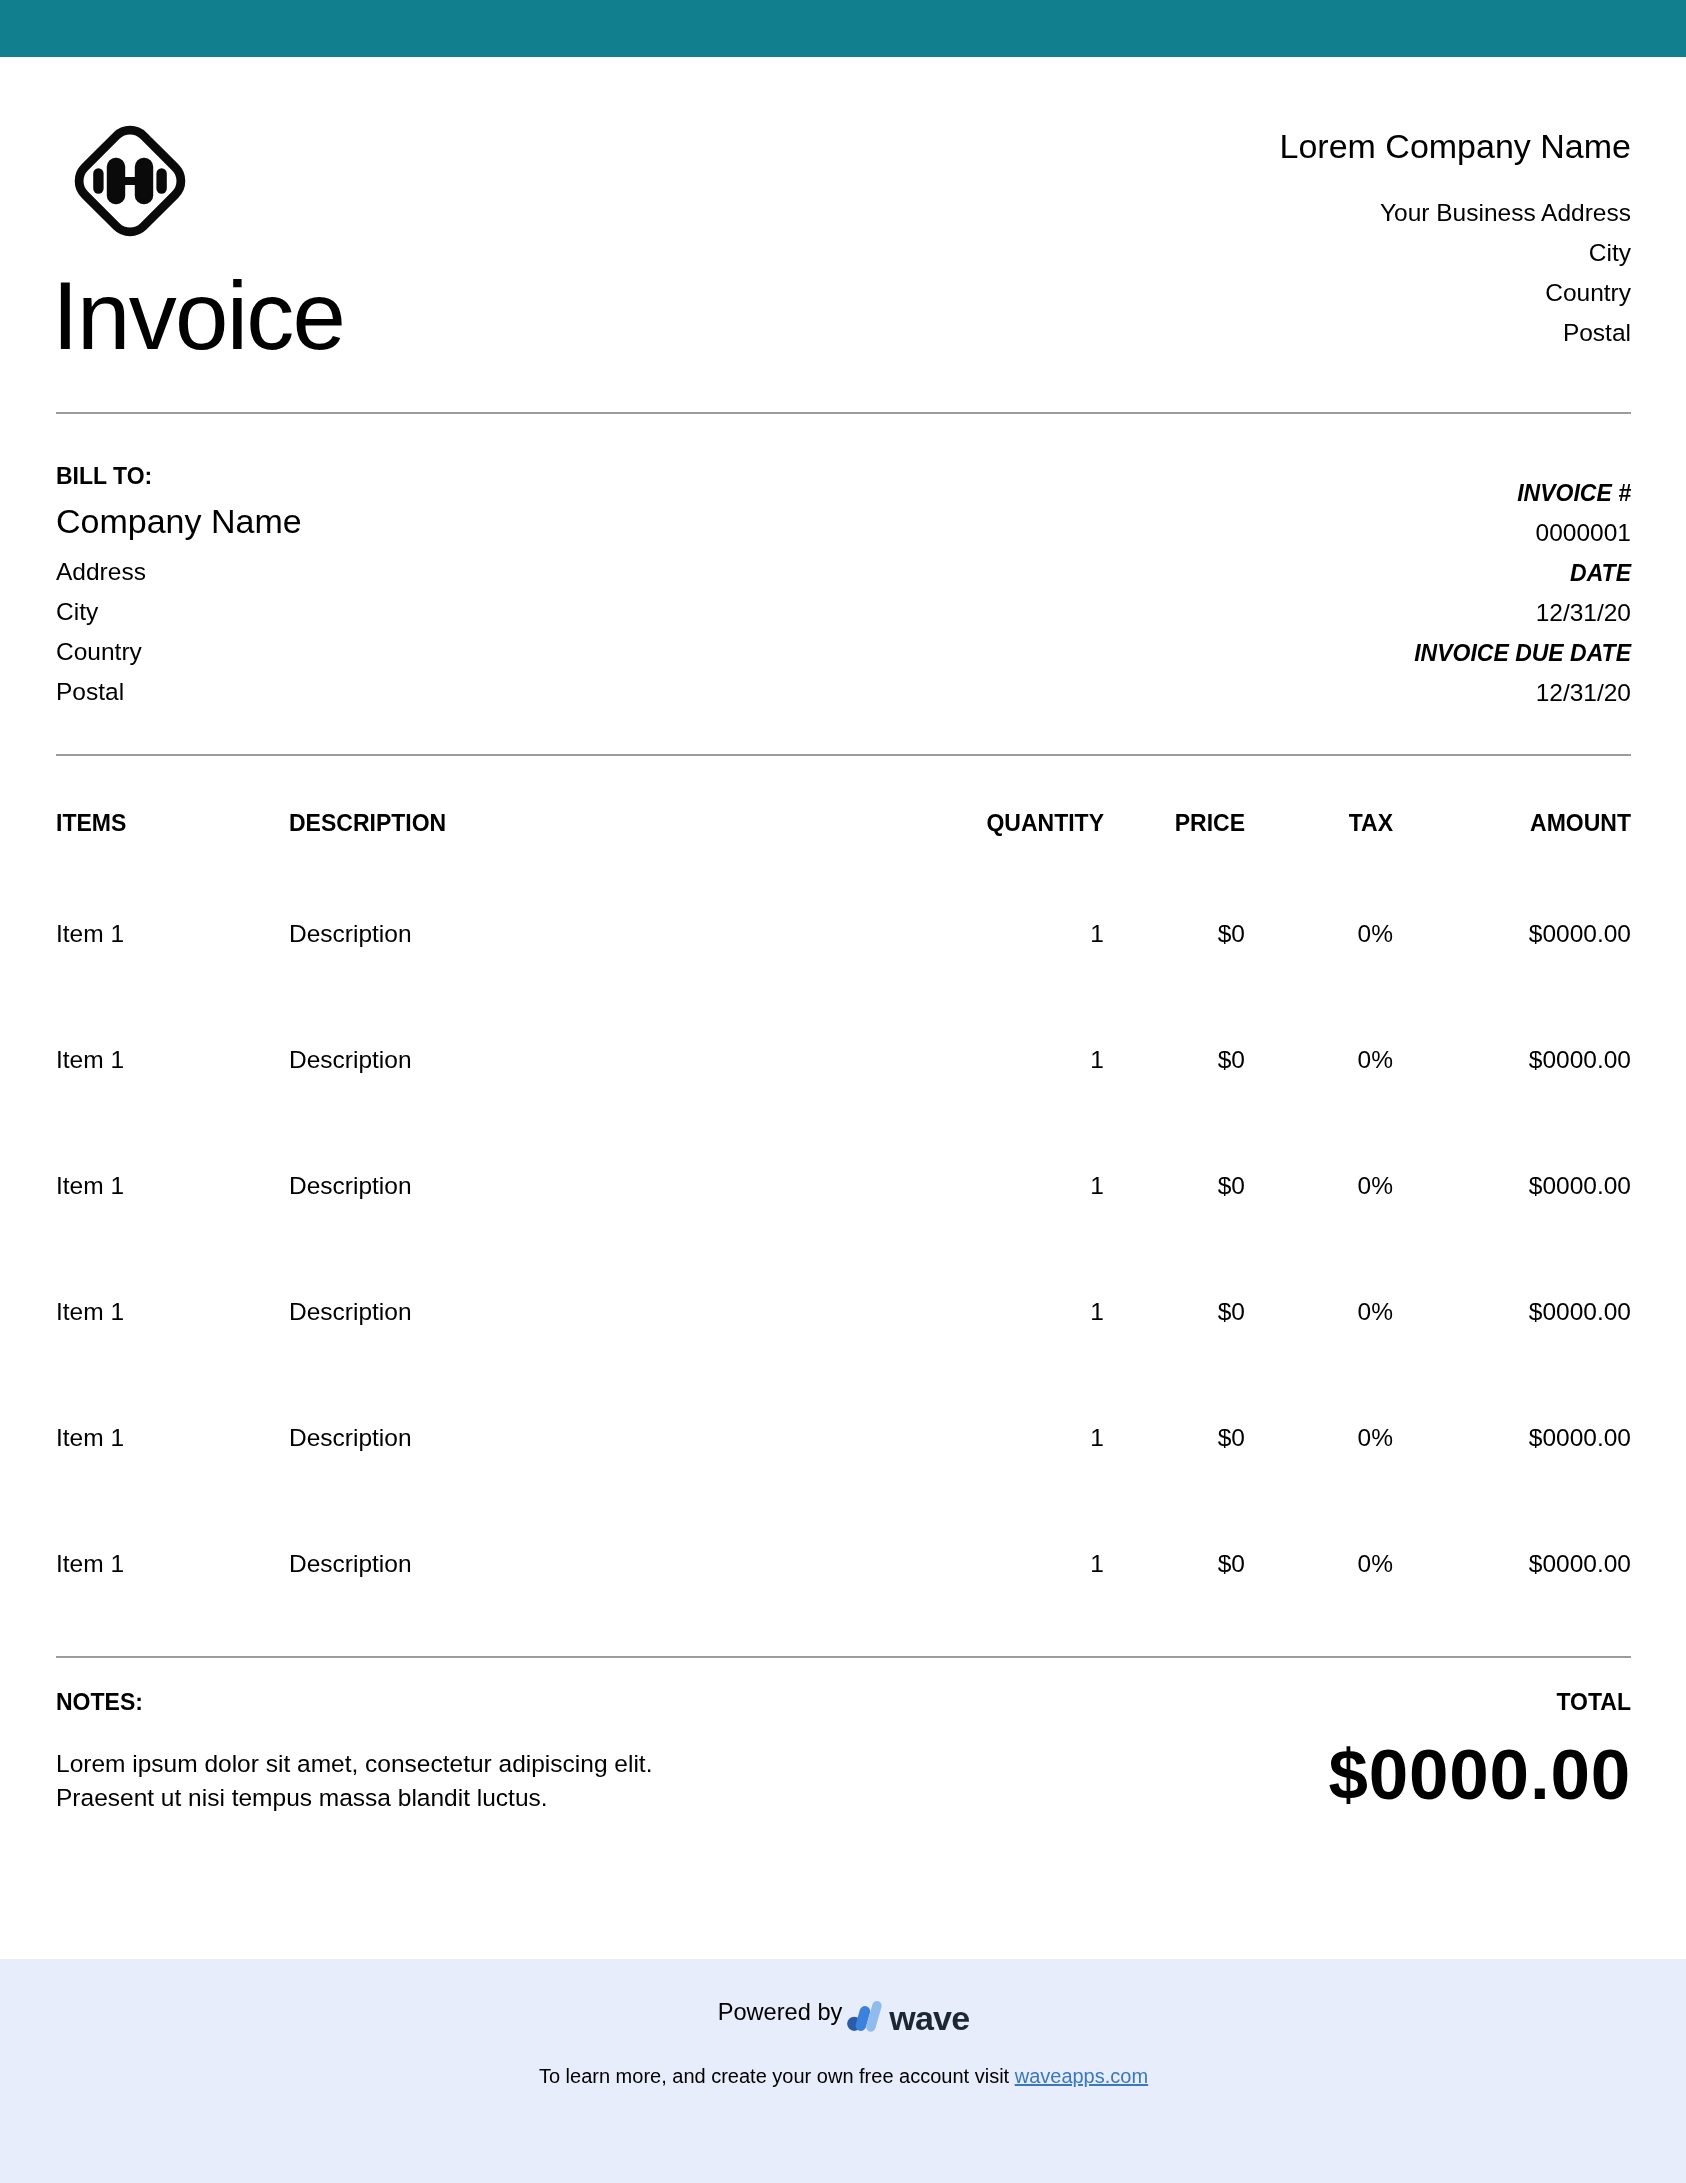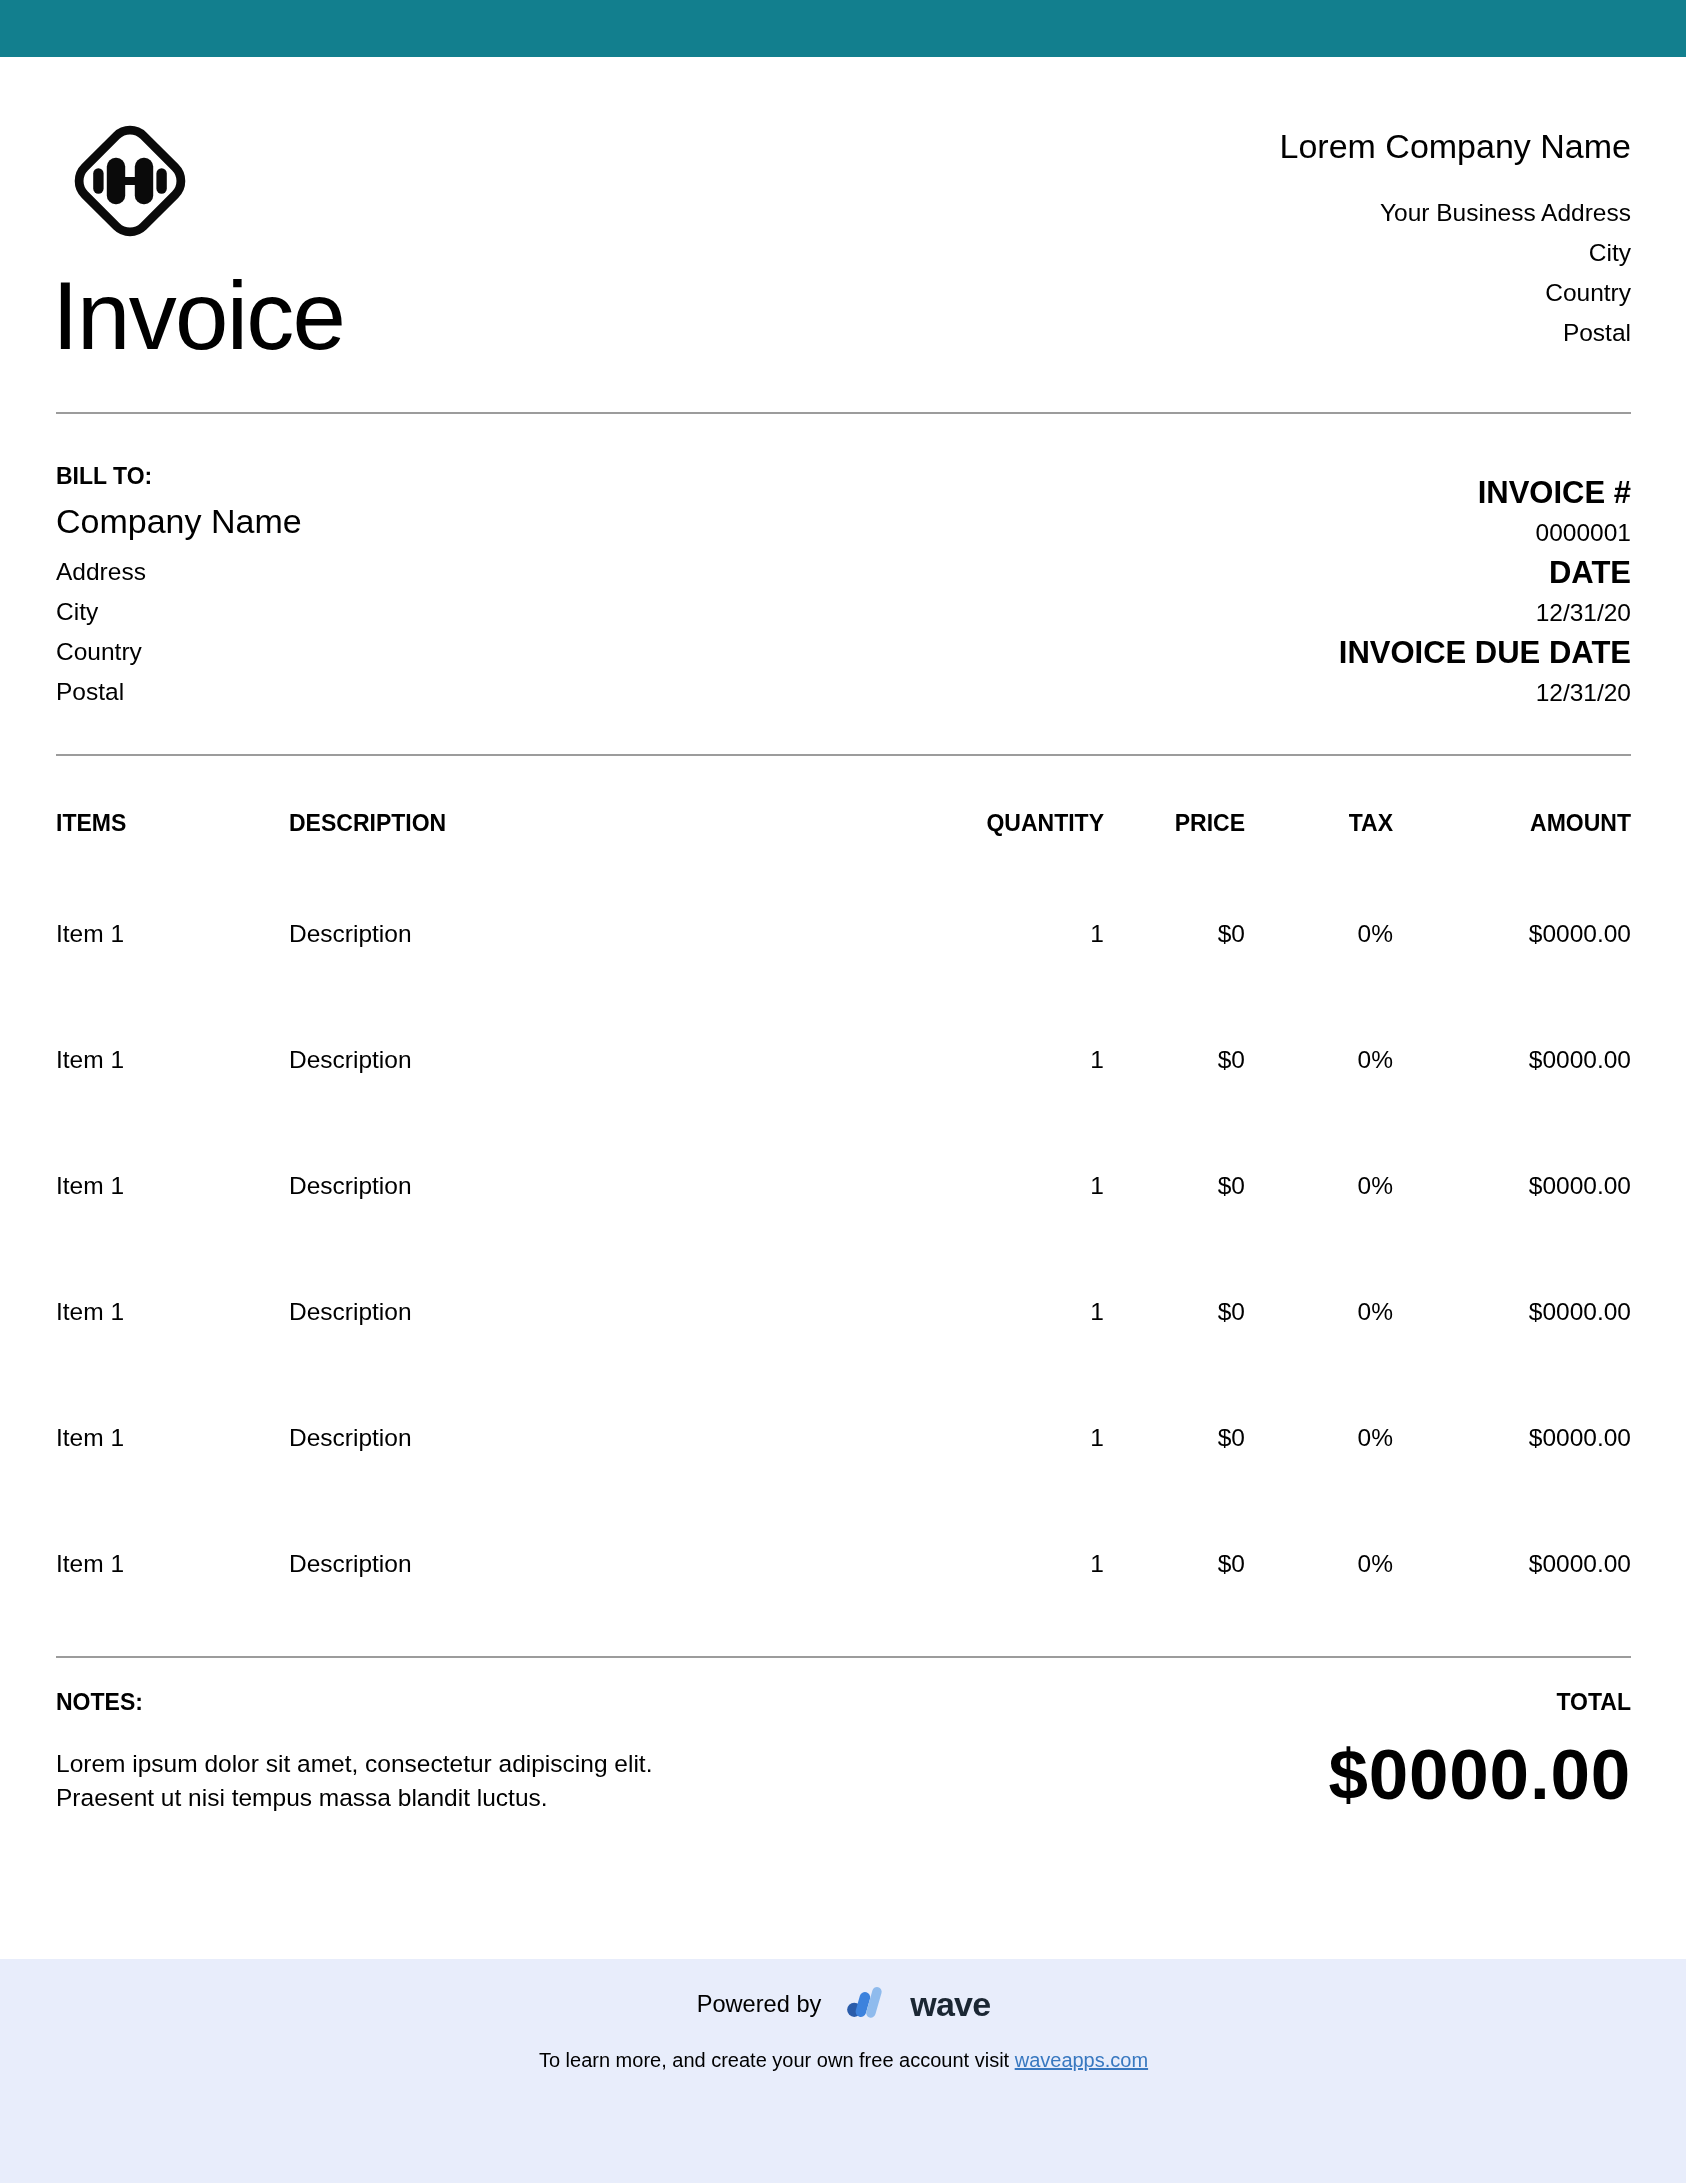--- a/index.html
+++ b/index.html
@@ -21,39 +21,39 @@
   .rule2{top:754px;}
   .rule3{top:1656px;}
 
   
   .billto{position:absolute;left:56px;top:456px;}
   .billto-label{font-size:23px;font-weight:bold;line-height:40px;}
   .billto-name{font-size:34px;font-weight:normal;line-height:51px;}
   .billto-line{font-size:24.5px;line-height:40px;}
   .billto .first{margin-top:5px;}
   .meta{position:absolute;right:56px;top:473px;text-align:right;}
-  .meta-label{font-size:31px;font-weight:bold;line-height:40px;}
+  .meta-label{font-size:23px;font-weight:bold;line-height:40px;font-style:italic;}
   .meta-value{font-size:24.5px;line-height:40px;}
 
   
   .thead,.trow{display:grid;grid-template-columns:233px 1fr 160px 141px 148px 238px;}
   .thead{position:absolute;left:56px;right:56px;top:810px;font-size:23px;font-weight:bold;}
   .tbody{position:absolute;left:56px;right:56px;top:892px;}
   .trow{height:98px;font-size:24.5px;align-items:start;margin-top:28px;}
   .col-r{text-align:right;}
 
   
   .notes-label{position:absolute;left:56px;top:1688px;font-size:23px;font-weight:bold;line-height:29px;}
   .total-label{position:absolute;right:56px;top:1688px;font-size:23px;font-weight:bold;line-height:29px;text-align:right;}
   .notes-text{position:absolute;left:56px;top:1747px;font-size:24.5px;line-height:34px;}
   .total-amount{position:absolute;right:56px;top:1739px;font-size:71px;font-weight:bold;line-height:1;text-align:right;letter-spacing:0.8px;}
 
   
   .footer{position:absolute;left:0;right:0;top:1959px;bottom:0;}
-  .powered{display:flex;justify-content:center;align-items:center;gap:25px;margin-top:24px;height:42px;}
+  .powered{display:flex;justify-content:center;gap:4px;margin-top:40px;height:42px;}
   .powered-text{font-size:23.6px;}
   .wave-word{font-size:34px;font-weight:800;letter-spacing:-0.8px;}
   .fineprint{text-align:center;font-size:20px;line-height:32px;margin-top:18.6px;}
   .fineprint a{text-decoration:underline;}
 </style>
 </head>
 <body>
 
 <div class="sheet">
 

